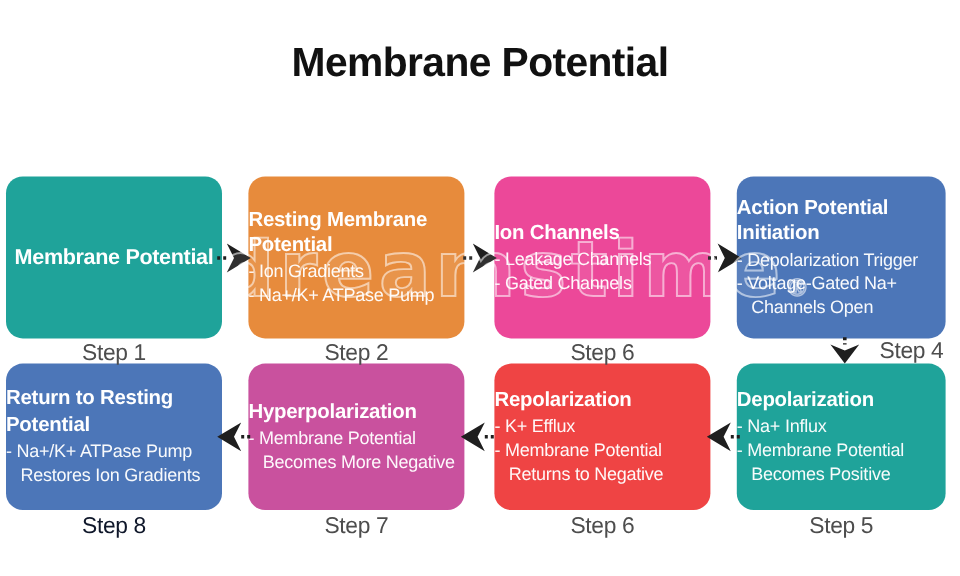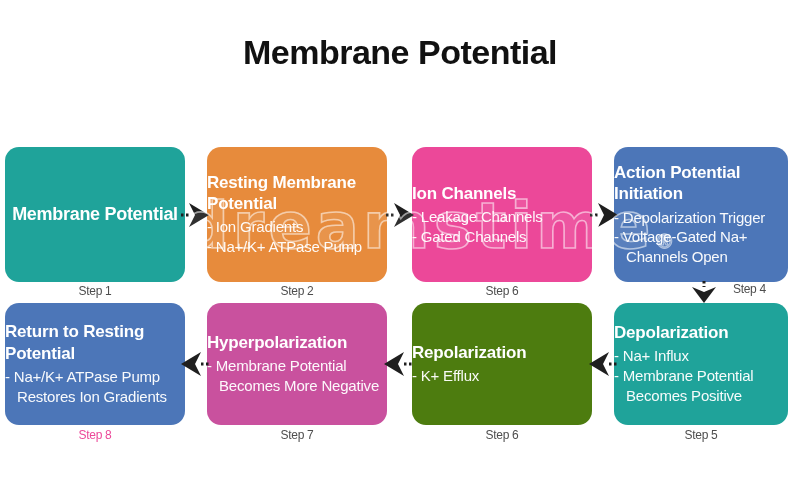--- a/index.html
+++ b/index.html
@@ -16,21 +16,21 @@
     display:flex;flex-direction:column;justify-content:center;
     padding:10px 0;box-sizing:border-box;
   }
   .box-title{font-size:17px;font-weight:bold;line-height:1.25;margin-bottom:3px;letter-spacing:-0.2px;}
   .box-title.solo{font-size:18px;text-align:center;letter-spacing:-0.3px;margin-bottom:0;}
   .bullet{
     font-size:15px;line-height:1.32;letter-spacing:-0.2px;
     padding-left:12px;text-indent:-12px;color:rgba(255,255,255,0.96);
   }
   .step-label{
-    position:absolute;font-size:12px;letter-spacing:-0.3px;
+    position:absolute;font-size:19px;letter-spacing:-0.3px;
     text-align:center;
   }
   .step-label.free{text-align:left;}
   .arrow{position:absolute;}
   .watermark{
     position:absolute;left:183px;top:194px;width:460px;
     font-family:"DejaVu Sans",sans-serif;font-weight:bold;
     font-size:64px;letter-spacing:4px;line-height:1;
     color:rgba(255,255,255,0.08);
     -webkit-text-stroke:1.6px rgba(255,255,255,0.55);
@@ -66,43 +66,44 @@
     <div class="bullet">- Depolarization Trigger</div>
     <div class="bullet">- Voltage-Gated Na+ Channels Open</div>
   </div>
 
   <div class="box" style="left: 614px; top: 303px; width: 174px; height: 122px; background-color: rgb(31, 163, 154);">
     <div class="box-title">Depolarization</div>
     <div class="bullet">- Na+ Influx</div>
     <div class="bullet">- Membrane Potential Becomes Positive</div>
   </div>
 
-  <div class="box" style="left: 412px; top: 303px; width: 180px; height: 122px; background-color: #4d7c0f;">
+  <div class="box" style="left: 412px; top: 303px; width: 180px; height: 122px; background-color: #ef4444;">
     <div class="box-title">Repolarization</div>
     <div class="bullet">- K+ Efflux</div>
+    <div class="bullet">- Membrane Potential Returns to Negative</div>
   </div>
 
   <div class="box" style="left: 207px; top: 303px; width: 180px; height: 122px; background-color: rgb(201, 81, 158);">
     <div class="box-title">Hyperpolarization</div>
     <div class="bullet">- Membrane Potential Becomes More Negative</div>
   </div>
 
   <div class="box" style="left: 5px; top: 303px; width: 180px; height: 122px; background-color: rgb(76, 118, 184);">
     <div class="box-title">Return to Resting Potential</div>
     <div class="bullet">- Na+/K+ ATPase Pump Restores Ion Gradients</div>
   </div>
 
   <div class="step-label" style="left: 5px; top: 284px; width: 180px; color: rgb(77, 77, 77);">Step 1</div>
   <div class="step-label" style="left: 207px; top: 284px; width: 180px; color: rgb(77, 77, 77);">Step 2</div>
   <div class="step-label" style="left: 412px; top: 284px; width: 180px; color: rgb(77, 77, 77);">Step 6</div>
   <div class="step-label free" style="left: 733px; top: 282px; color: rgb(77, 77, 77);">Step 4</div>
   <div class="step-label" style="left: 614px; top: 428px; width: 174px; color: rgb(77, 77, 77);">Step 5</div>
   <div class="step-label" style="left: 412px; top: 428px; width: 180px; color: rgb(77, 77, 77);">Step 6</div>
   <div class="step-label" style="left: 207px; top: 428px; width: 180px; color: rgb(77, 77, 77);">Step 7</div>
-  <div class="step-label" style="left: 5px; top: 428px; width: 180px; color: #ec4899;">Step 8</div>
+  <div class="step-label" style="left: 5px; top: 428px; width: 180px; color: #0f172a;">Step 8</div>
 
   <svg class="arrow" style="left: 180px; top: 201px; color: rgb(31, 31, 31);" width="30" height="28" viewBox="0 0 30 28">
     <line x1="1" y1="14" x2="9" y2="14" stroke="currentColor" stroke-width="3" stroke-dasharray="2.5 2.5"></line>
     <path d="M9 2 L29 14 L9 26 L15 14 Z" fill="currentColor"></path>
   </svg>
   <svg class="arrow" style="left: 385px; top: 201px; color: rgb(31, 31, 31);" width="30" height="28" viewBox="0 0 30 28">
     <line x1="1" y1="14" x2="9" y2="14" stroke="currentColor" stroke-width="3" stroke-dasharray="2.5 2.5"></line>
     <path d="M9 2 L29 14 L9 26 L15 14 Z" fill="currentColor"></path>
   </svg>
   <svg class="arrow" style="left: 589px; top: 201px; color: rgb(31, 31, 31);" width="30" height="28" viewBox="0 0 30 28">

